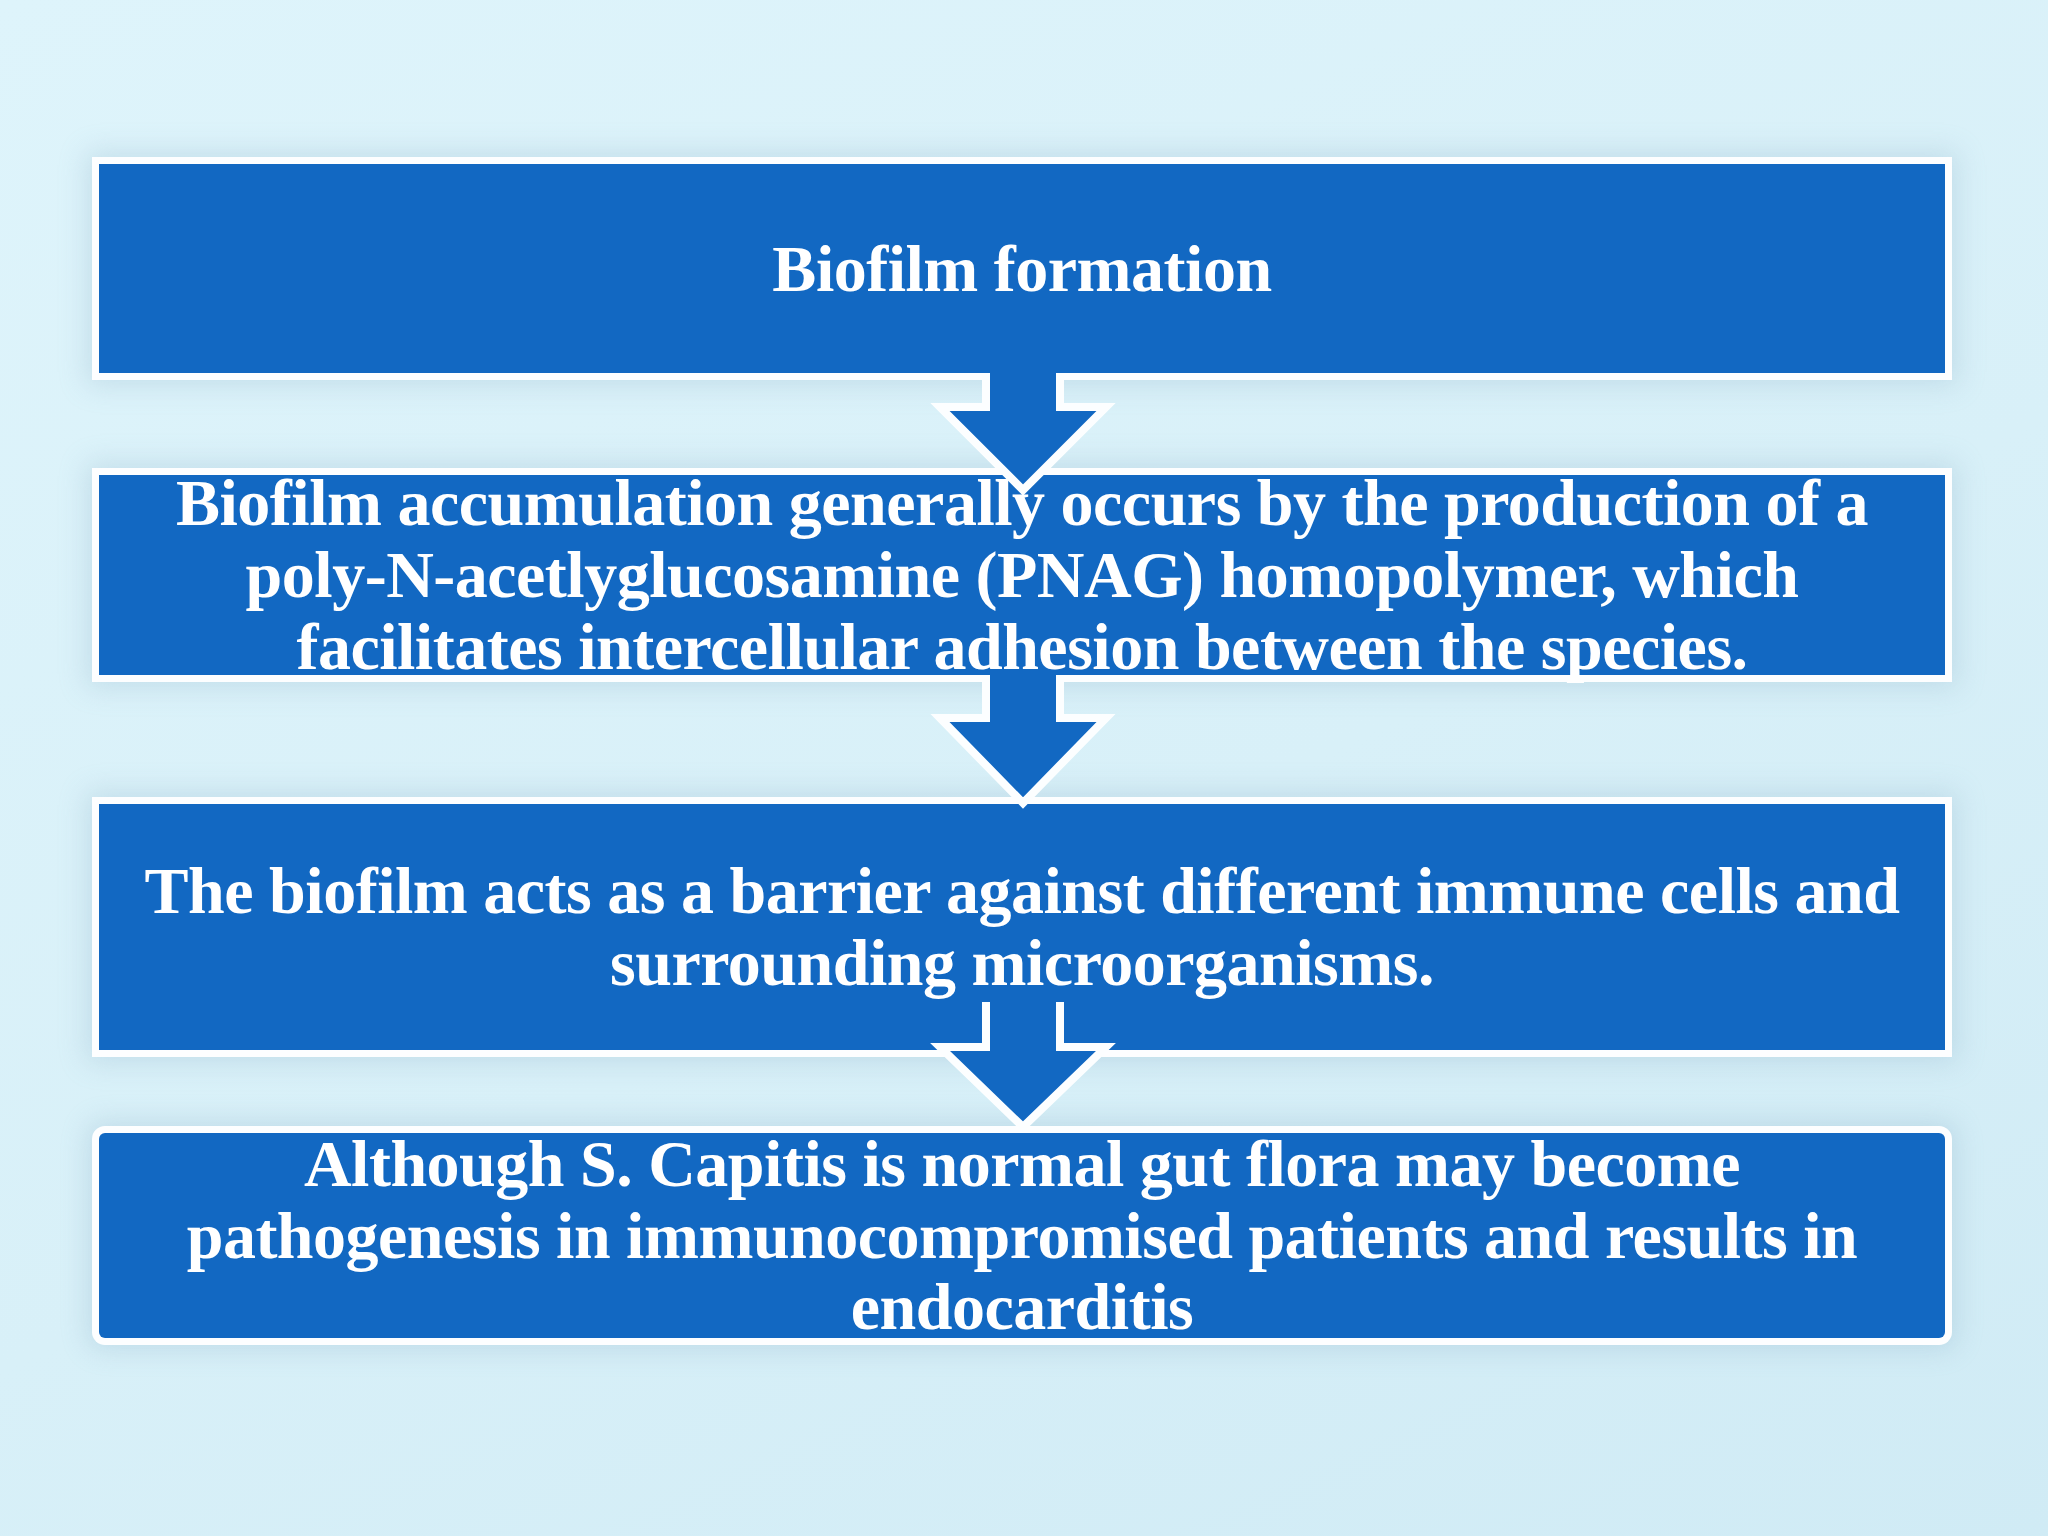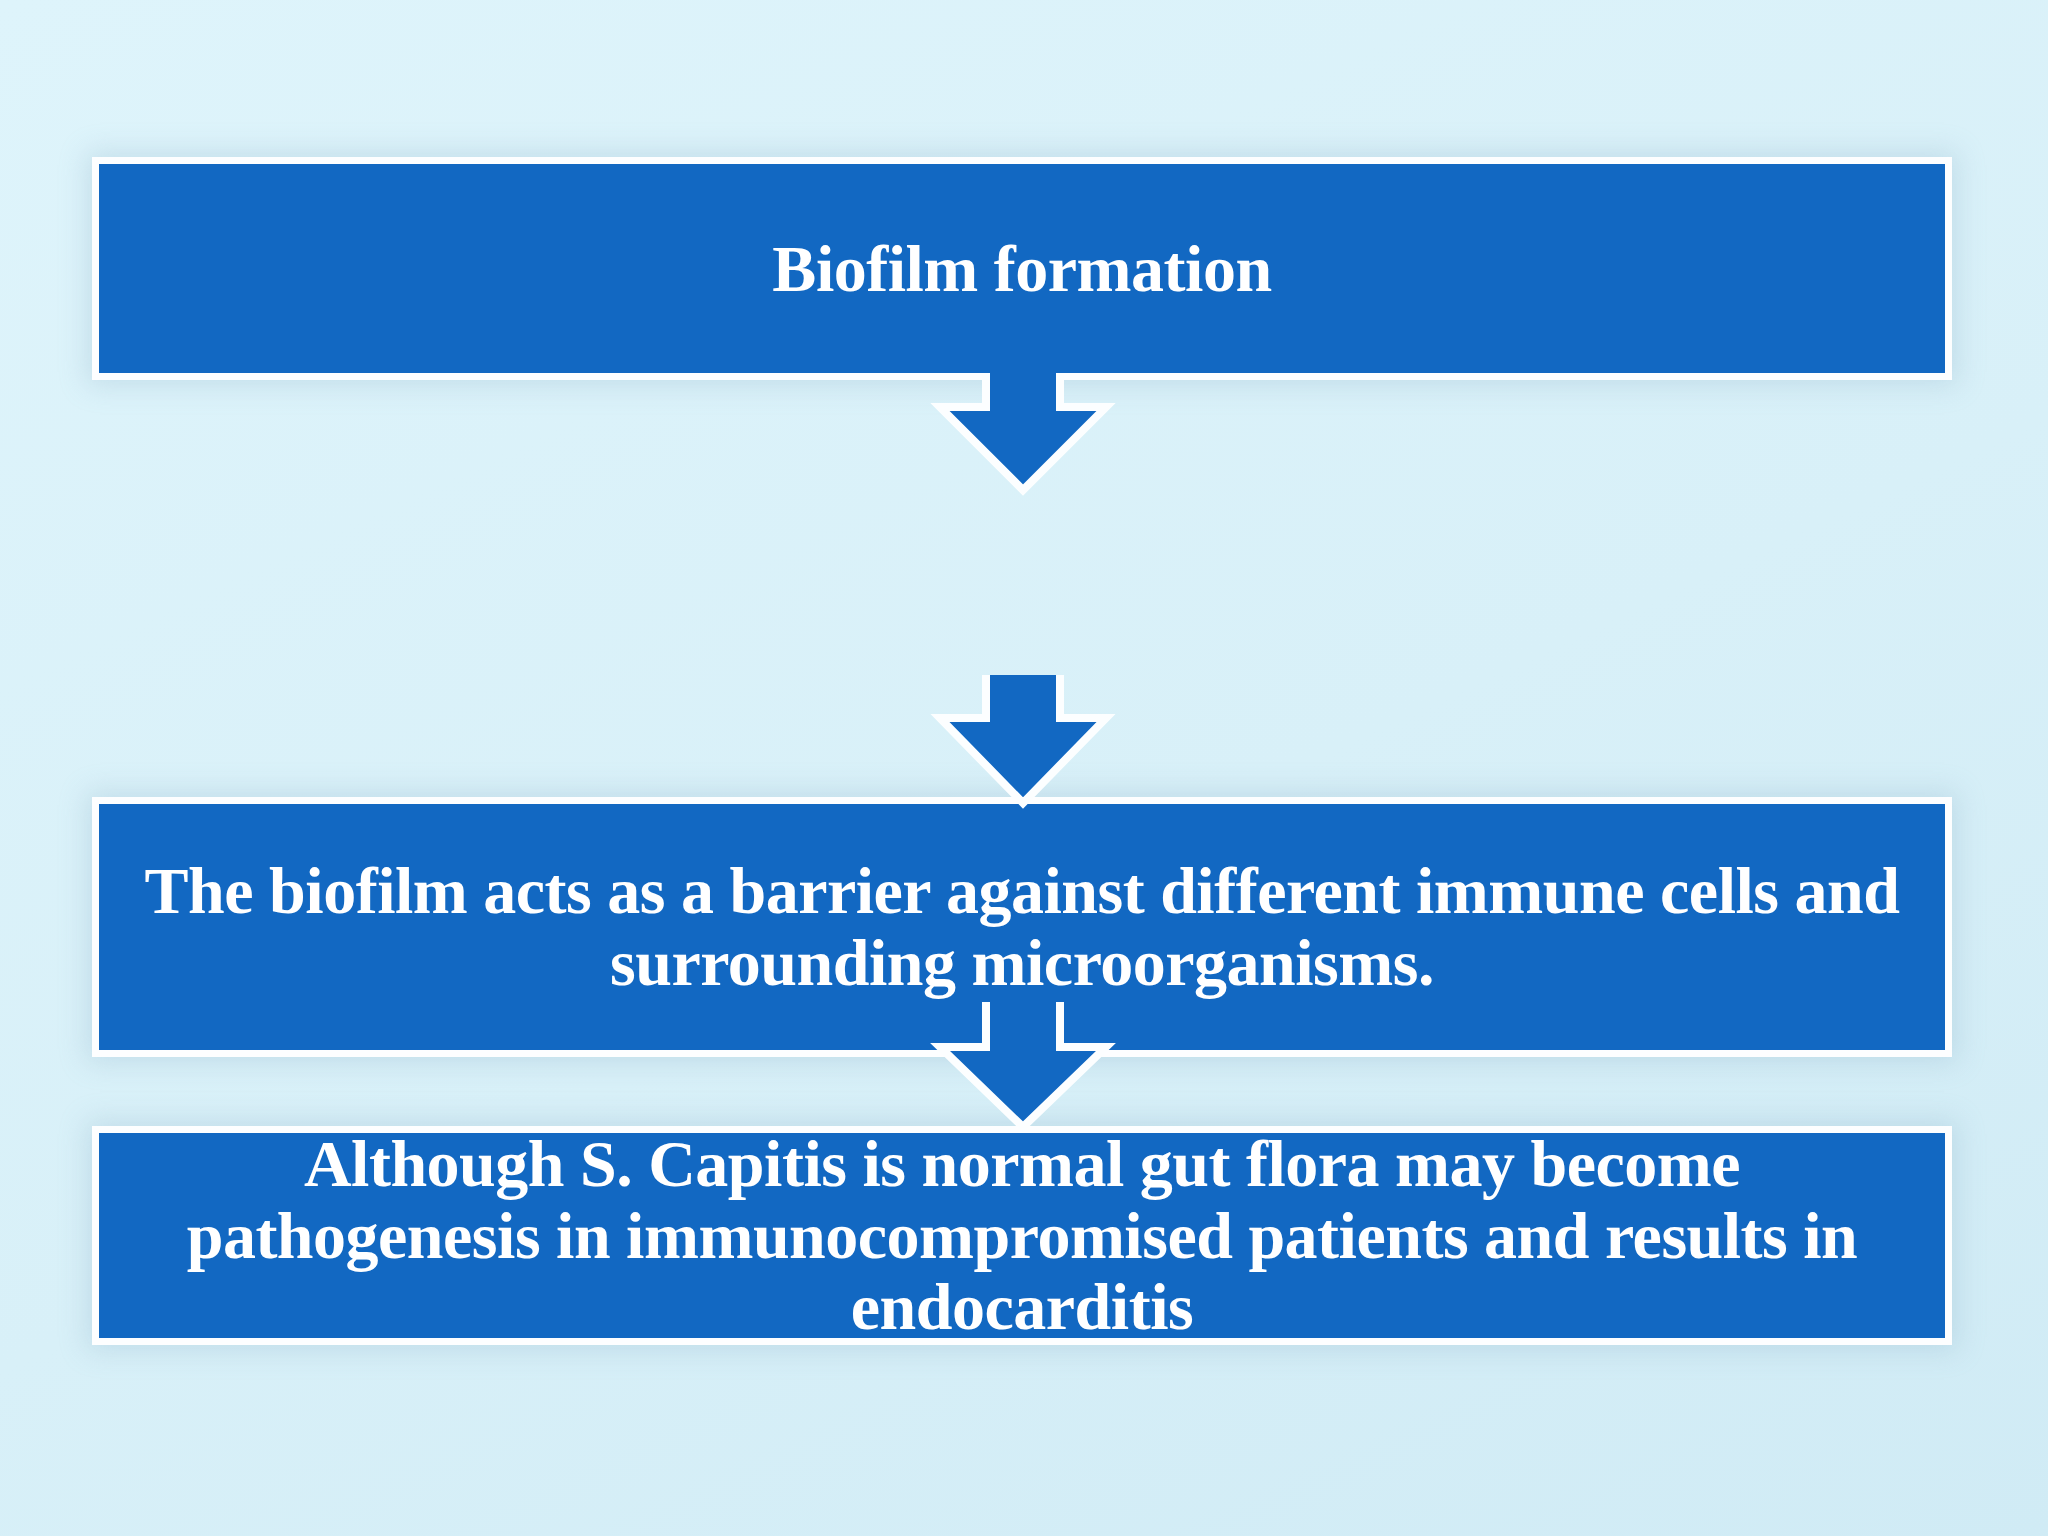--- a/index.html
+++ b/index.html
@@ -35,21 +35,21 @@
     color: #ffffff;
     font-size: 66px;
     line-height: 1.09;
     letter-spacing: -0.5px;
     text-align: center;
     white-space: pre-line;
   }
   .box-1 { top: 164px;  height: 209px; }
   .box-2 { top: 475px;  height: 200px; }
   .box-3 { top: 804px;  height: 246px; }
-  .box-4 { top: 1133px; height: 205px; }
+  .box-4 { top: 1133px; height: 205px; border-radius: 6px; }
 
   .connector {
     position: absolute;
     left: 923px;
     width: 200px;
     z-index: 2;
     pointer-events: none;
   }
   .connector svg { display: block; overflow: hidden; }
   .conn-1 { top: 373px;  height: 132px; }
@@ -64,20 +64,25 @@
   <div class="flow-box box-1">
     <span class="flow-text">Biofilm formation</span>
   </div>
 
   <div class="connector conn-1">
     <svg width="200" height="132" viewBox="0 0 200 132">
       <polygon points="63,-12 63,34 17,34 100,117 183,34 137,34 137,-12" fill="#1268c2" stroke="#fcfeff" stroke-width="8" stroke-linejoin="miter"></polygon>
     </svg>
   </div>
 
+  <div class="flow-box box-2">
+    <span class="flow-text">Biofilm accumulation generally occurs by the production of a
+poly-N-acetlyglucosamine (PNAG) homopolymer, which
+facilitates intercellular adhesion between the species.</span>
+  </div>
 
   <div class="connector conn-2">
     <svg width="200" height="142" viewBox="0 0 200 142">
       <polygon points="63,-12 63,43 17,43 100,128 183,43 137,43 137,-12" fill="#1268c2" stroke="#fcfeff" stroke-width="8" stroke-linejoin="miter"></polygon>
     </svg>
   </div>
 
   <div class="flow-box box-3">
     <span class="flow-text">The biofilm acts as a barrier against different immune cells and
 surrounding microorganisms.</span>

